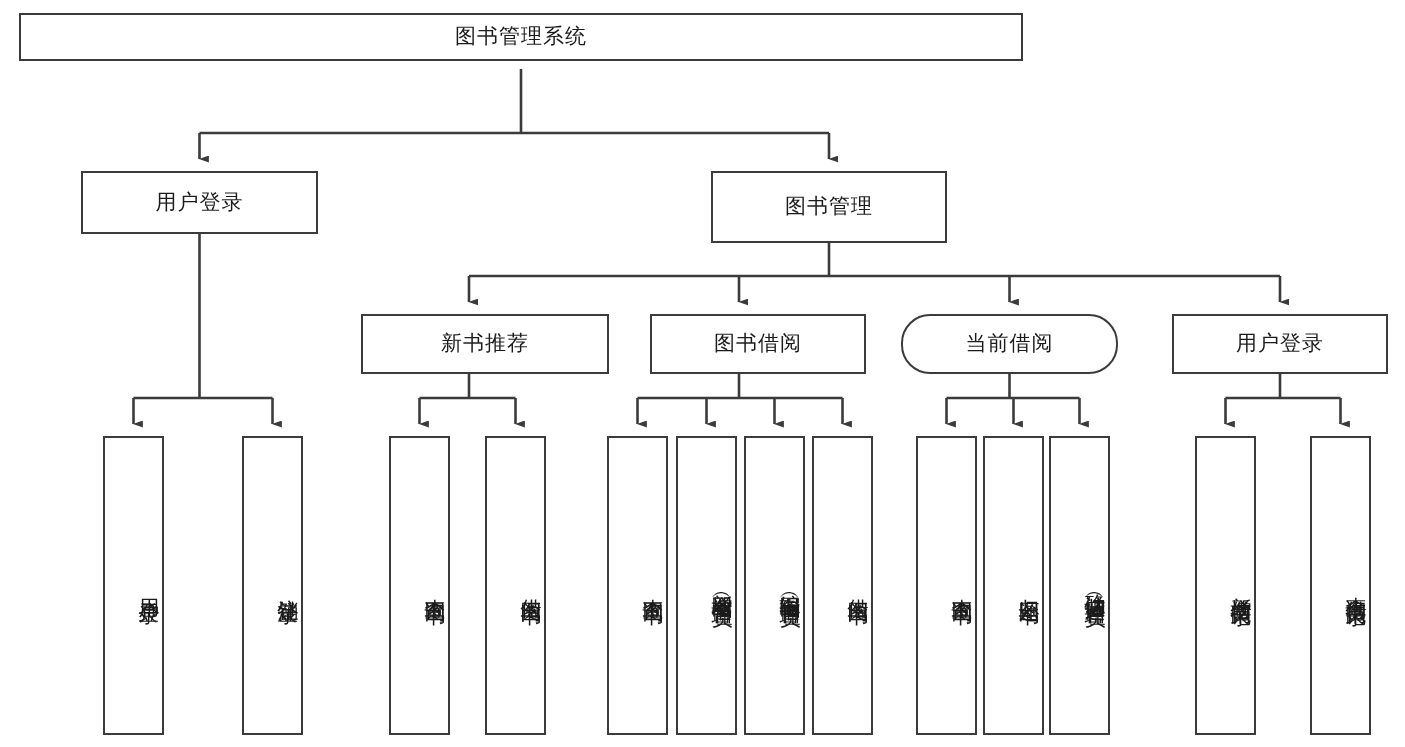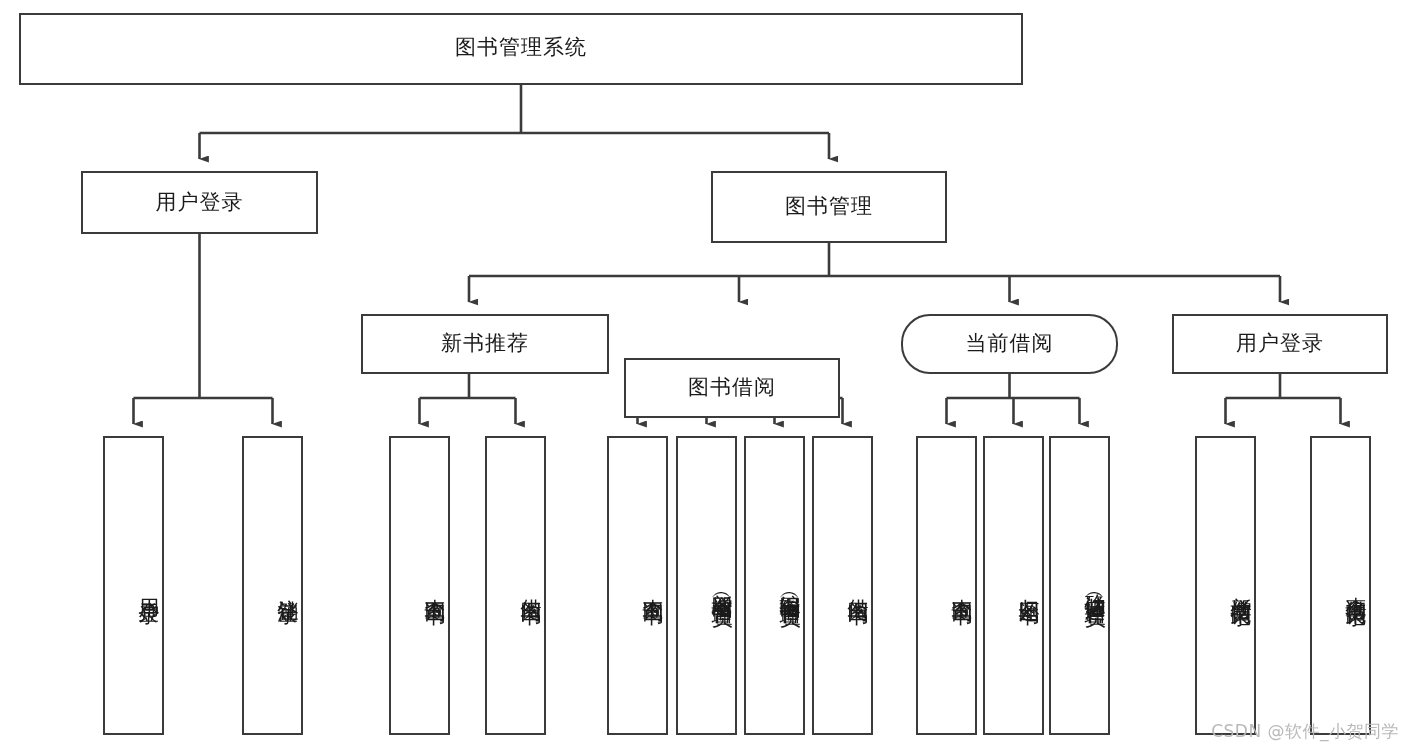--- a/index.html
+++ b/index.html
@@ -116,33 +116,33 @@
         <path d="M 1013.5 398 L 1013.5 424" marker-end="url(#arrowhead)"></path>
         <path d="M 1079.5 398 L 1079.5 424" marker-end="url(#arrowhead)"></path>
         <path d="M 1280 374 L 1280 398"></path>
         <path d="M 1225.5 398 L 1340.5 398"></path>
         <path d="M 1225.5 398 L 1225.5 424" marker-end="url(#arrowhead)"></path>
         <path d="M 1340.5 398 L 1340.5 424" marker-end="url(#arrowhead)"></path>
       </g>
   </svg>
 
   <div id="node-layer">
-      <div class="node horizontal" id="node-root" style="left: 19px; top: 13px; width: 1004px; height: 72px; font-family: Liberation Mono, monospace;">
+      <div class="node horizontal" id="node-root" style="left: 19px; top: 13px; width: 1004px; height: 48px;">
         <span class="node-label">图书管理系统</span>
       </div>
       <div class="node horizontal" id="node-user-login" style="left: 81px; top: 171px; width: 237px; height: 63px;">
         <span class="node-label">用户登录</span>
       </div>
       <div class="node horizontal" id="node-book-management" style="left: 711px; top: 171px; width: 236px; height: 72px;">
         <span class="node-label">图书管理</span>
       </div>
       <div class="node horizontal" id="node-new-book-recommend" style="left: 361px; top: 314px; width: 248px; height: 60px;">
         <span class="node-label">新书推荐</span>
       </div>
-      <div class="node horizontal" id="node-book-borrow" style="left: 624px; top: 314px; width: 216px; height: 60px; margin-top: 44px;">
+      <div class="node horizontal" id="node-book-borrow" style="left: 650px; top: 314px; width: 216px; height: 60px;">
         <span class="node-label">图书借阅</span>
       </div>
       <div class="node horizontal" id="node-current-borrow" style="left: 901px; top: 314px; width: 217px; height: 60px; border-radius: 29px;">
         <span class="node-label">当前借阅</span>
       </div>
       <div class="node horizontal" id="node-borrow-record" style="left: 1172px; top: 314px; width: 216px; height: 60px;">
         <span class="node-label">用户登录</span>
       </div>
       <div class="node vertical" id="node-leaf-user-login" style="left: 103px; top: 436px; width: 61px; height: 299px;">
         <span class="node-label">用户登录</span>
@@ -178,14 +178,13 @@
         <span class="node-label">确认归还（管理员）</span>
       </div>
       <div class="node vertical" id="node-leaf-add-borrow-record" style="left: 1195px; top: 436px; width: 61px; height: 299px;">
         <span class="node-label">新增借阅记录</span>
       </div>
       <div class="node vertical" id="node-leaf-query-borrow-record" style="left: 1310px; top: 436px; width: 61px; height: 299px;">
         <span class="node-label">查询借阅记录</span>
       </div>
     </div>
 
-  <div id="watermark">CSDN @软件_小贺同学</div>
 </div>
 
 </body></html>

